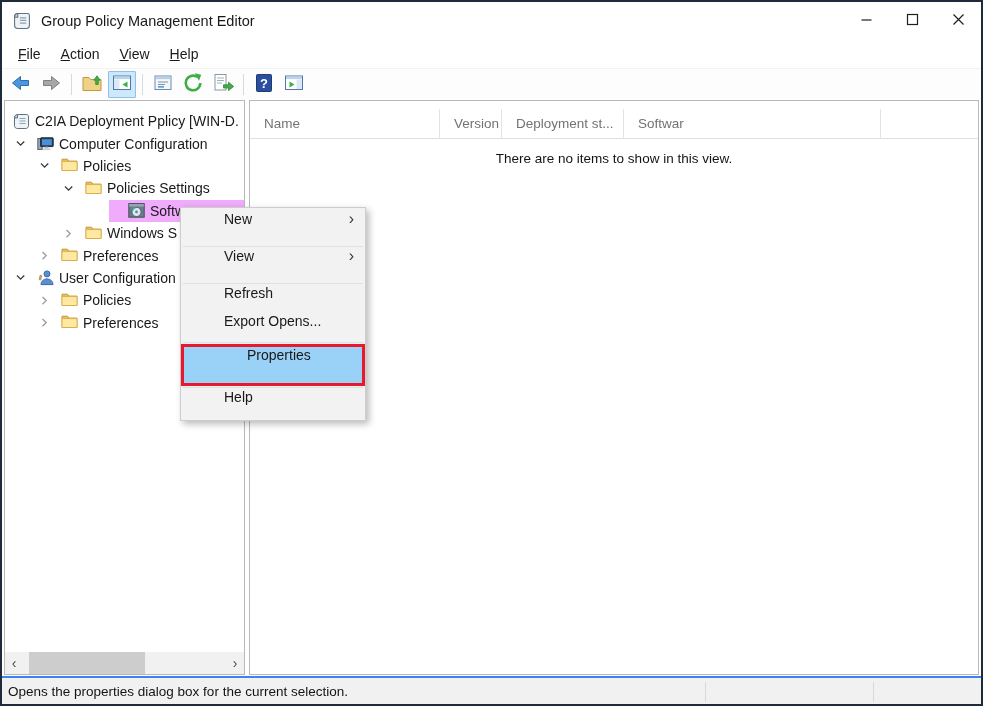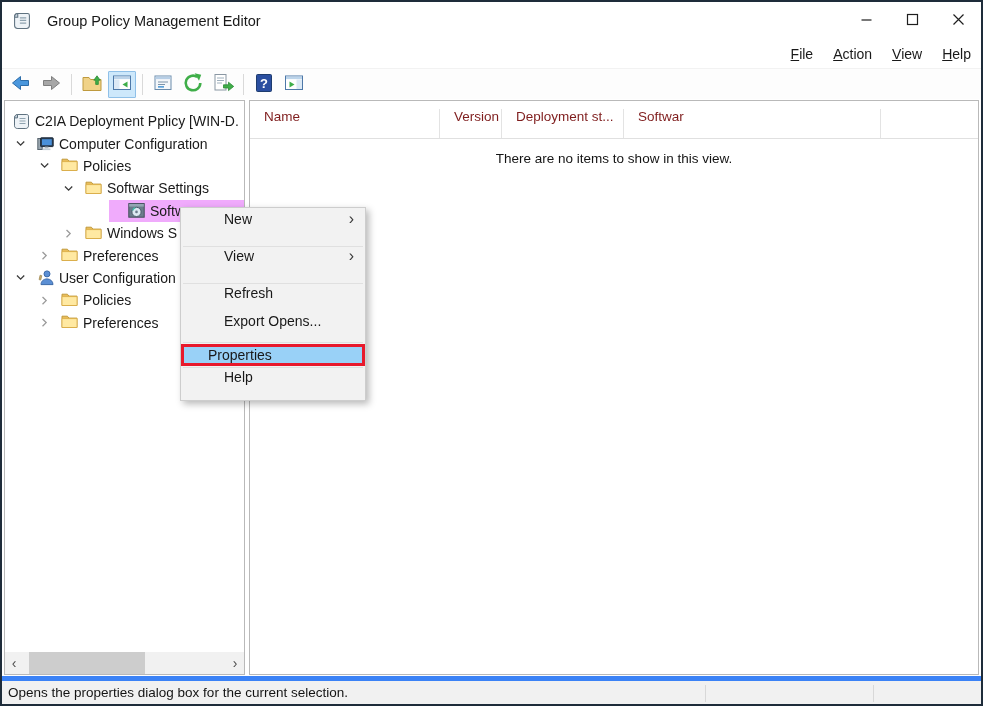--- a/index.html
+++ b/index.html
@@ -3,26 +3,26 @@
 <meta charset="utf-8">
 <style>
   html,body{margin:0;padding:0;background:#fff;}
   .window{position:relative;width:983px;height:706px;box-sizing:border-box;
     border:2px solid #1e2c3a;background:#fff;overflow:hidden;
     font-family:"Liberation Sans","DejaVu Sans",sans-serif;font-size:14px;color:#191919;}
 
   
   .titlebar{height:37px;display:flex;align-items:center;padding-left:11px;background:#fff;}
   .title-icon{display:inline-flex;width:18px;height:18px;}
-  .title-text{margin-left:16px;font-size:14.5px;}
+  .title-text{margin-left:10px;font-size:14.5px;}
   .win-controls{margin-left:auto;display:flex;height:100%;}
   .win-btn{width:46px;height:100%;display:flex;align-items:center;justify-content:center;cursor:default;}
 
   
-  .menubar{height:29px;display:flex;align-items:center;padding-left:6px;background:#fff;justify-content:flex-end;}
+  .menubar{height:29px;display:flex;align-items:center;padding-left:6px;background:#fff;}
   .menu-item{padding:4px 10px;}
   .menu-item u{text-decoration:underline;}
 
   
   .toolbar{height:30px;display:flex;align-items:center;padding-left:5px;gap:2px;
     border-top:1px solid #f2f2f2;border-bottom:1px solid #dcdcdc;background:#fdfdfd;}
   .tb-btn{width:26px;height:25px;display:flex;align-items:center;justify-content:center;
     border:1px solid transparent;border-radius:1px;flex:none;}
   .tb-btn.active{background:#cde8fb;border-color:#8fc0e8;}
   .tb-sep{width:1px;height:21px;background:#d9d9d9;margin:0 4px;flex:none;}
@@ -44,38 +44,38 @@
   .tree-label{overflow:hidden;}
 
   
   .hscrollbar{position:absolute;left:0;right:0;bottom:0;height:22px;background:#f1f1f1;display:flex;align-items:stretch;}
   .scroll-arrow{width:18px;display:flex;align-items:center;justify-content:center;color:#4d4d4d;font-size:14px;}
   .scroll-track{flex:1;position:relative;}
   .scroll-thumb{position:absolute;left:6px;top:0;width:116px;height:100%;background:#cdcdcd;}
 
   
   .list-header{display:flex;height:29px;align-items:stretch;margin-top:8px;border-bottom:1px solid #e0e0e0;}
-  .col{display:flex;padding-left:14px;border-right:1px solid #e3e3e3;
-    font-size:13.5px;color:#7f1d1d;box-sizing:border-box;flex:none;white-space:nowrap;overflow:hidden;}
+  .col{display:flex;align-items:center;padding-left:14px;border-right:1px solid #e3e3e3;
+    font-size:13.5px;color:#737373;box-sizing:border-box;flex:none;white-space:nowrap;overflow:hidden;}
   .empty-text{text-align:center;margin-top:12px;font-size:13.5px;color:#141414;}
 
   
   .context-menu{position:absolute;left:178px;top:108px;width:186px;box-sizing:border-box;
     background:#f2f2f2;border:1px solid #cdcdcd;box-shadow:3px 3px 7px rgba(0,0,0,.28);
     padding:3px 0;z-index:20;}
   .cm-item{display:flex;align-items:flex-start;height:28px;padding-left:43px;position:relative;font-size:14px;}
   .cm-item.tall{height:34px;}
   .cm-item.hl{background:#99d1f7;}
-  .cm-item.annotated{border:3px solid #e8192c;height:22px;padding-left:24px;box-sizing:border-box;}
+  .cm-item.annotated{border:3px solid #e8192c;height:42px;padding-left:63px;box-sizing:border-box;}
   .cm-sub{position:absolute;right:11px;color:#3c3c3c;font-size:16px;line-height:1;}
   .cm-sep{height:1px;background:#e0e0e0;margin:1px 2px;}
 
   
   .statusbar{position:absolute;left:0;right:0;bottom:0;height:28px;box-sizing:border-box;
-    background:#f1f1f1;border-top:5px solid #3b82f6;display:flex;align-items:center;
+    background:#f1f1f1;border-top:2px solid #3b82f6;display:flex;align-items:center;
     padding-left:6px;font-size:13.5px;color:#141414;}
   .status-sep{position:absolute;top:4px;bottom:2px;width:1px;background:#d8d8d8;}
 </style>
 </head>
 <body>
 
 <div class="window">
 
   <div class="titlebar">
     <span class="title-icon">
@@ -234,21 +234,21 @@
                 <path d="M1.8 3.2l3.3 3.3 3.3-3.3" fill="none" stroke="#3b3b3b" stroke-width="1.2"></path>
               </svg>
             </span>
             <span class="row-sel">
               <span class="tree-icon">
                 <svg width="17" height="15" viewBox="0 0 17 15">
                   <path d="M1 2.2h5.4l1.5 1.9H16v9.4H1z" fill="#e9bd5a" stroke="#c29a3c"></path>
                   <path d="M1 4.6h15v8.9H1z" fill="#ffe9a2" stroke="#d9ab44" stroke-width="0.8"></path>
                 </svg>
               </span>
-              <span class="tree-label">Softwar Settings</span>
+              <span class="tree-label">Policies Settings</span>
             </span>
           </div>
           <div class="tree-row" style="padding-left: 82px;">
             <span class="chev"></span>
             <span class="row-sel on">
               <span class="tree-icon">
                 <svg width="17" height="17" viewBox="0 0 17 17">
                   <rect x="0.8" y="1.6" width="15.4" height="13.6" fill="#6b7c8c" stroke="#414e5a"></rect>
                   <rect x="1.2" y="2" width="14.6" height="2.6" fill="#93a5b3"></rect>
                   <circle cx="8.5" cy="9.9" r="4.6" fill="#dce9f2" stroke="#4c5d6b"></circle>

